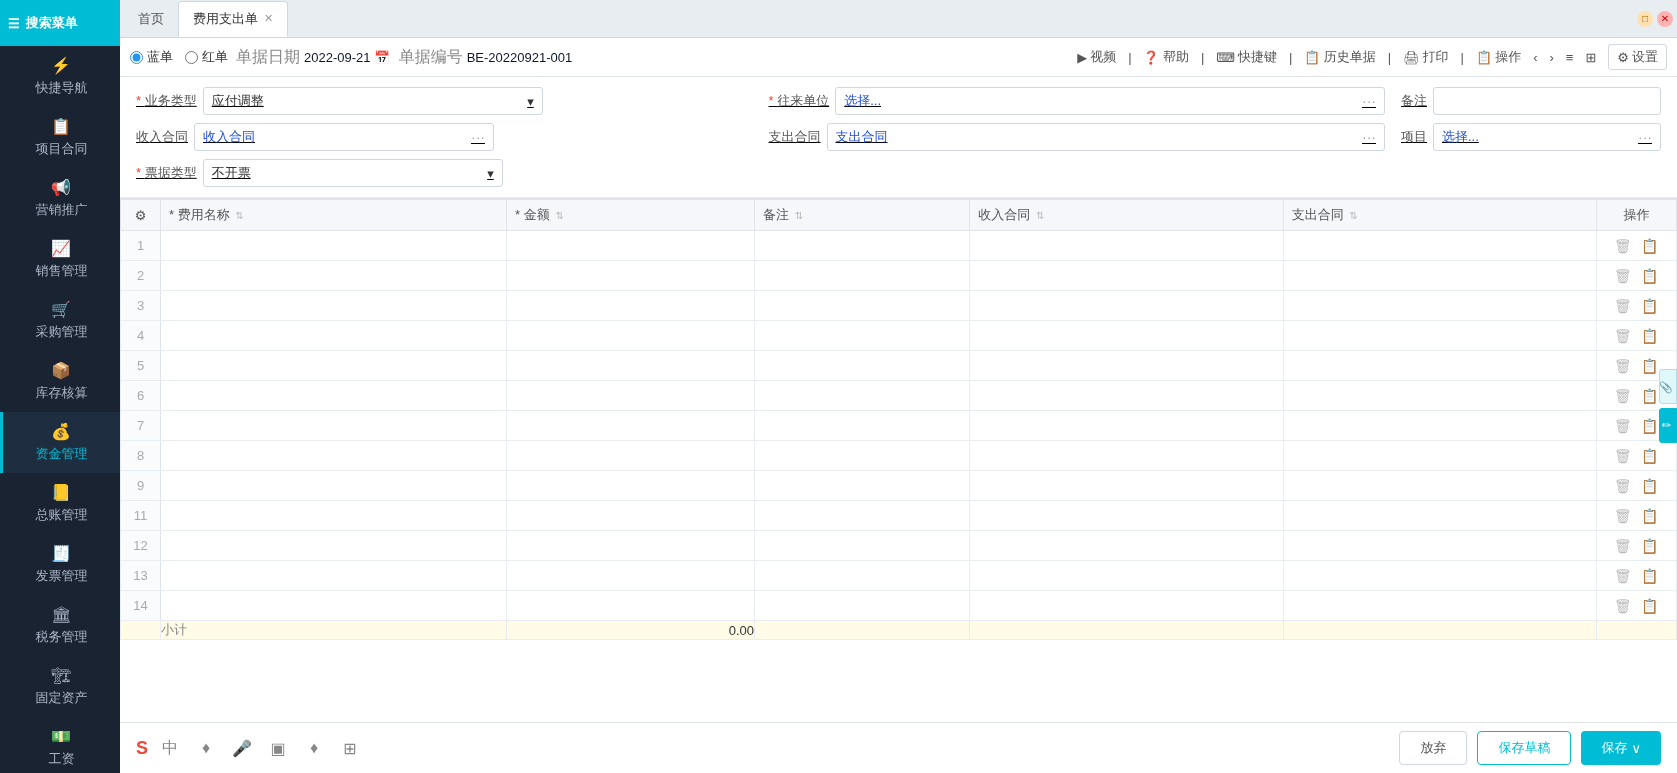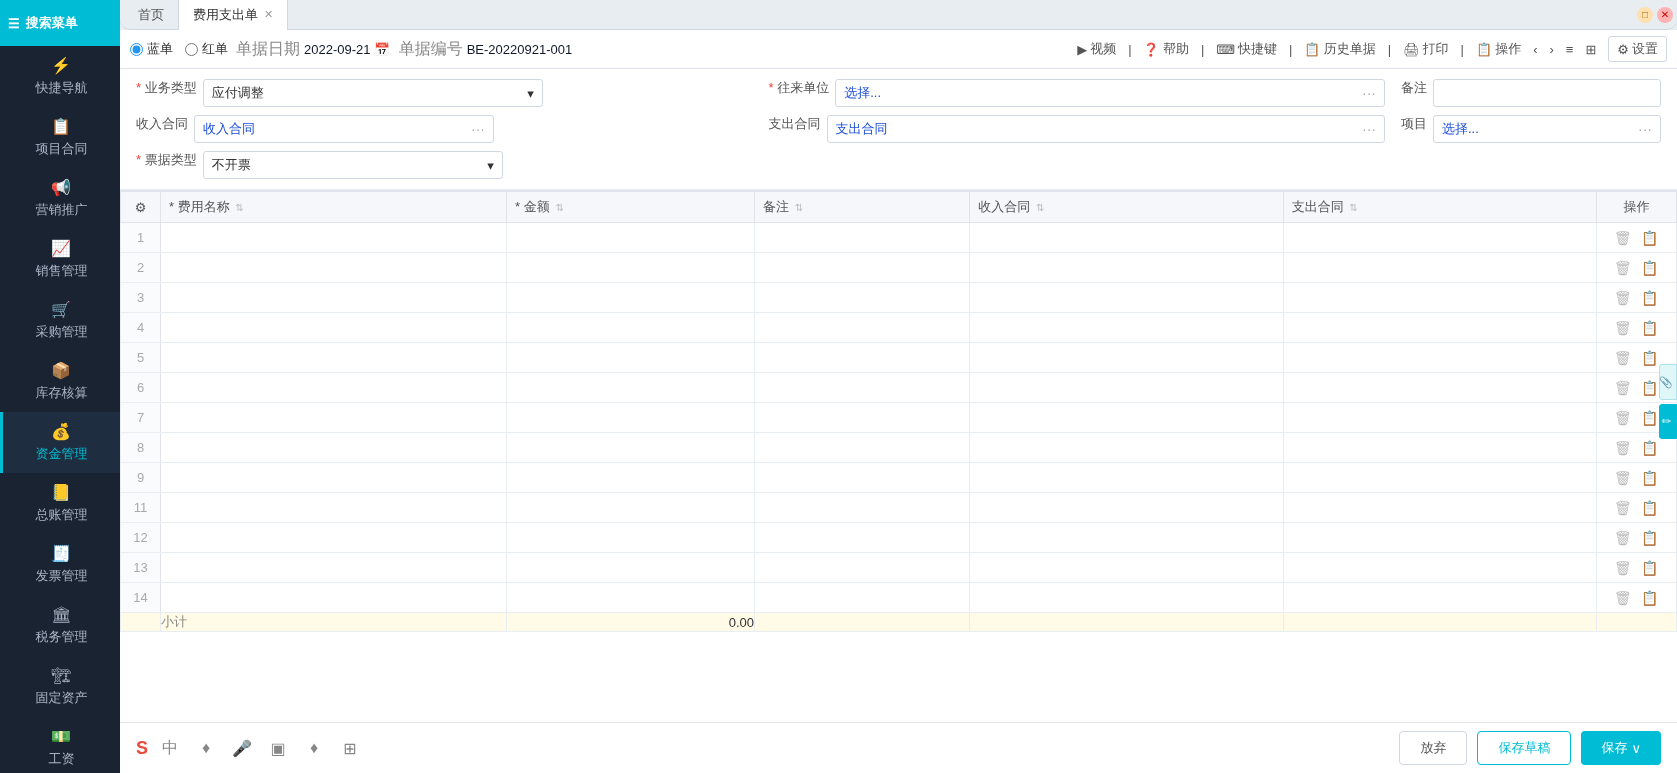--- a/index.html
+++ b/index.html
@@ -48,23 +48,22 @@
       background: #e8edf2;
       overflow: hidden;
     }
 
     
     .tab-bar {
       background: #e8edf2;
       display: flex;
       align-items: center;
       border-bottom: 1px solid #d0d7e0;
-      height: 30px;
+      height: 38px;
       padding: 0 4px;
-      border-radius: 10px;
     }
     .tab {
       padding: 6px 14px;
       cursor: pointer;
       color: #555;
       border-radius: 4px 4px 0 0;
       display: flex;
       align-items: center;
       gap: 6px;
       height: 36px;
@@ -151,23 +150,24 @@
       flex-shrink: 0;
     }
     .form-row {
       display: flex;
       align-items: center;
       gap: 16px;
       margin-bottom: 8px;
     }
     .form-group {
       display: flex;
-      align-items: flex-start;
+      align-items: center;
       gap: 6px;
       flex: 1;
+      text-decoration: underline;
     }
     .form-group label {
       color: #555;
       white-space: nowrap;
       font-size: 13px;
     }
     .form-group label.required::before {
       content: '* ';
       color: #f44336;
     }

